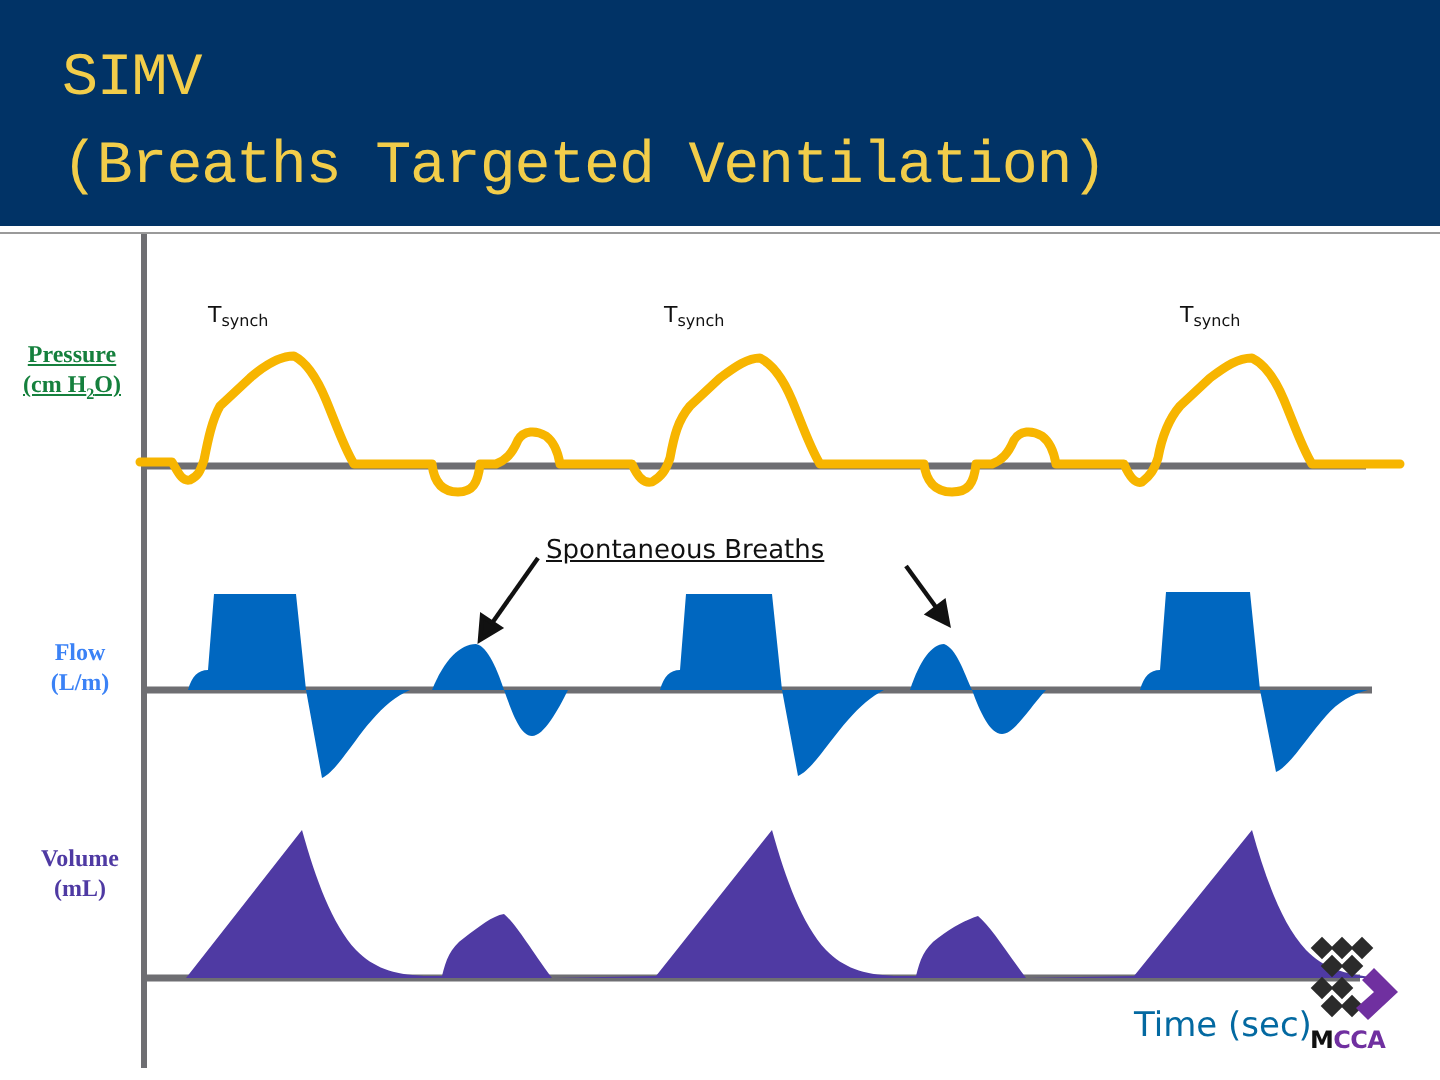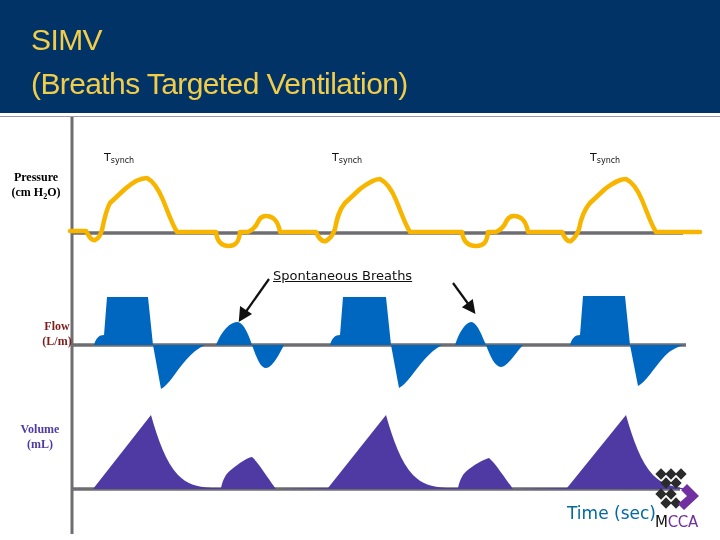--- a/index.html
+++ b/index.html
@@ -1,29 +1,29 @@
 <!DOCTYPE html>
 <html><head>
   <meta charset="utf-8">
   <style>
     html, body { margin: 0; padding: 0; }
     body { width: 720px; height: 540px; position: relative; background: #ffffff; overflow: hidden; font-family: "Liberation Sans", sans-serif; }
     .header { position: absolute; left: 0; top: 0; width: 720px; height: 113px; background: #013366; }
     .header-line { position: absolute; left: 0; top: 113px; width: 720px; height: 3px; background: #ffffff; }
     .header-rule { position: absolute; left: 0; top: 116px; width: 720px; height: 1px; background: #9a9a9a; }
-    .title { position: absolute; left: 31px; color: #f2cd4a; font-family: Liberation Sans, sans-serif; font-size: 30px; line-height: 36px; letter-spacing: -0.6px; }
+    .title { position: absolute; left: 31px; color: #f2cd4a; font-family: Liberation Mono, monospace; font-size: 30px; line-height: 36px; letter-spacing: -0.6px; }
     .title.t1 { top: 22px; }
     .title.t2 { top: 66px; }
     svg.diagram { position: absolute; left: 0; top: 0; }
     .ylabel { position: absolute; text-align: center; font-family: "Liberation Serif", serif; font-weight: bold; font-size: 12px; line-height: 15px; }
     .tsync { position: absolute; font-family: "DejaVu Sans", sans-serif; font-size: 11px; color: #111; }
     .tsync sub { font-size: 8px; vertical-align: -2px; }
     .annot { position: absolute; font-family: "DejaVu Sans", sans-serif; font-size: 13px; color: #111; }
     .xlabel { position: absolute; font-family: "DejaVu Sans", sans-serif; font-size: 17px; font-weight: normal; color: #0369a1; }
-    .logo-text { position: absolute; font-family: "DejaVu Sans", sans-serif; font-weight: normal; font-size: 15px; letter-spacing: -0.3px; }
+    .logo-text { position: absolute; font-family: "DejaVu Sans", sans-serif; font-weight: bold; font-size: 12px; letter-spacing: -0.3px; }
   </style>
 </head>
 <body>
 
 <div class="header"></div>
 <div class="header-line"></div>
 <div class="header-rule"></div>
 <div class="title t1">SIMV</div>
 <div class="title t2">(Breaths Targeted Ventilation)</div>
 
@@ -88,25 +88,25 @@
       <rect x="672" y="479" width="8" height="8" transform="rotate(45 676 483)"></rect>
       <rect x="657" y="490" width="8" height="8" transform="rotate(45 661 494)"></rect>
       <rect x="667" y="490" width="8" height="8" transform="rotate(45 671 494)"></rect>
       <rect x="662" y="499" width="8" height="8" transform="rotate(45 666 503)"></rect>
       <rect x="672" y="499" width="8" height="8" transform="rotate(45 676 503)"></rect>
     </g>
     <path fill="#7030a0" d="M687,484 L699,496 L684,510 L678,504 L687,496 L681,490 Z"></path>
   </g>
 </svg>
 
-<div class="ylabel" style="left:6px; top:170px; width:60px; color:#000000;">
+<div class="ylabel" style="left:6px; top:170px; width:60px; color:#15803d;text-decoration:underline;">
   <div>Pressure</div>
   <div><span>(cm H</span><sub style="font-size:8px">2</sub><span>O)</span></div>
 </div>
-<div class="ylabel" style="left:27px; top:319px; width:60px; color:#7f1d1d;">
+<div class="ylabel" style="left:10px; top:319px; width:60px; color:#3b82f6;">
   <div>Flow</div>
   <div>(L/m)</div>
 </div>
 <div class="ylabel" style="left:10px; top:422px; width:60px; color:#4f3aa3;">
   <div>Volume</div>
   <div>(mL)</div>
 </div>
 
 <div class="tsync" style="left:104px; top:151px;"><span>T</span><sub>synch</sub></div>
 <div class="tsync" style="left:332px; top:151px;"><span>T</span><sub>synch</sub></div>

